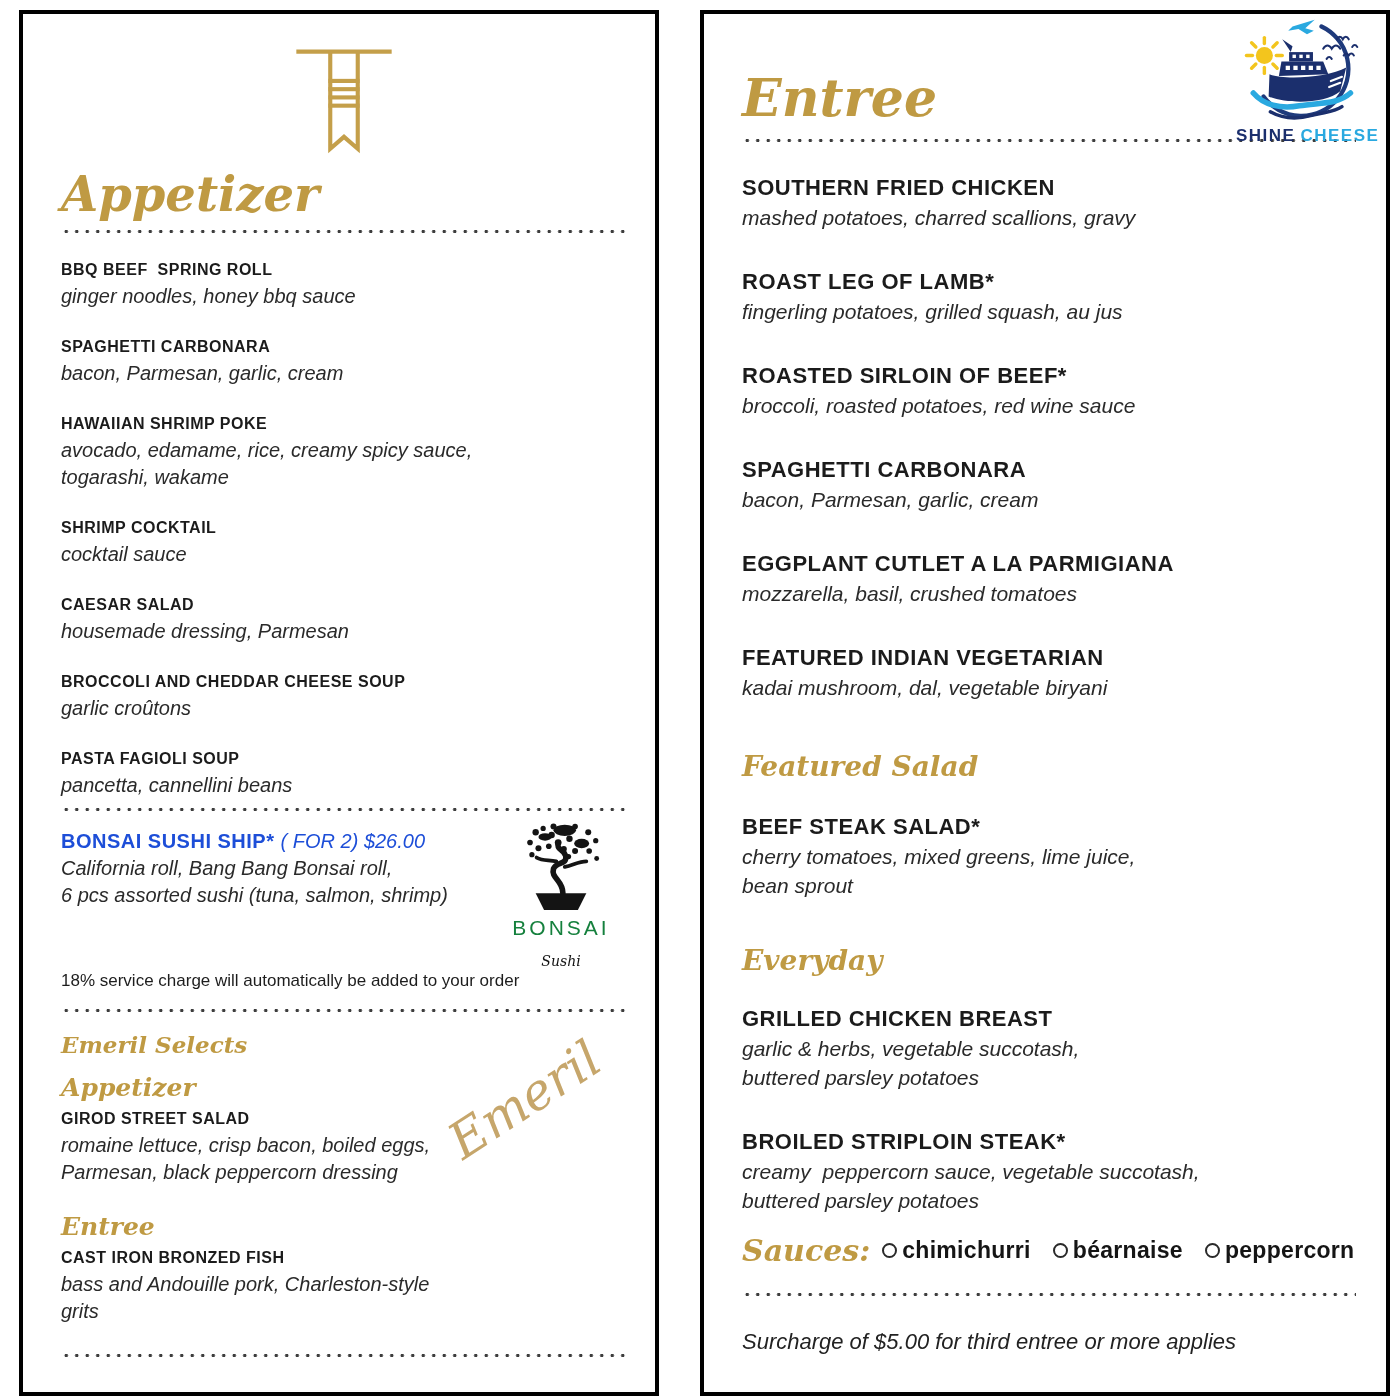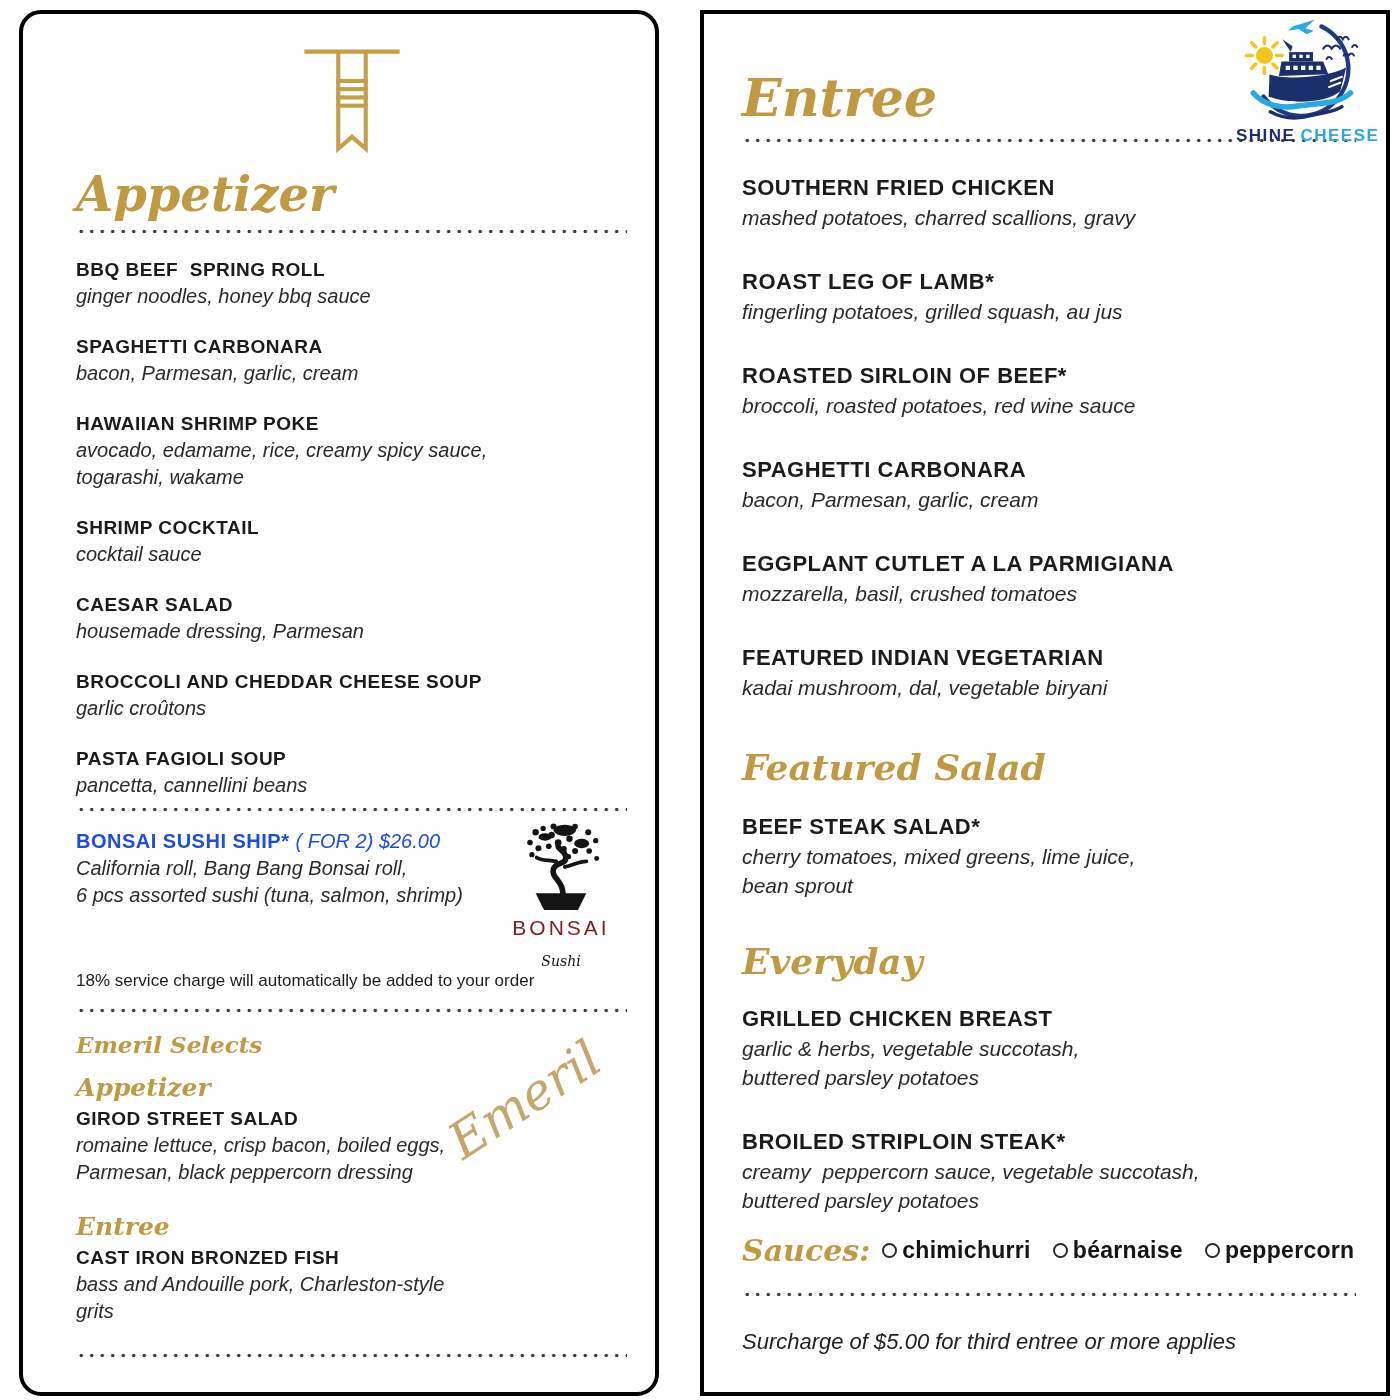--- a/index.html
+++ b/index.html
@@ -1,48 +1,48 @@
 <!DOCTYPE html>
 <html><head>
 <meta charset="utf-8">
 <style>
   * { margin:0; padding:0; box-sizing:border-box; }
   html,body { width:1400px; height:1400px; background:#ffffff; font-family:"Liberation Sans", sans-serif; }
   .page { display:flex; padding:10px 10px 0 19px; gap:41px; }
   .panel { background:#fff; border:4px solid #000; height:1386px; position:relative; }
-  .panel.left  { width:641px; padding:14px 28px 0 53px;border-radius:22px; }
+  .panel.left  { width:641px; padding:14px 28px 0 38px; }
   .panel.right { width:690px; padding:0 30px 0 38px; }
 
   .dots { height:5px; background-image:radial-gradient(circle, #3d3d3d 1.7px, transparent 2px);
           background-size:10.5px 5px; background-repeat:repeat-x; background-position:left center; }
 
   
   .gold-h { font-family:"DejaVu Serif", serif; font-style:italic; font-weight:bold; color:#bf9a43; }
   .h-appetizer { font-size:48px; line-height:1.1; margin:6px 0 8px; }
   .h-entree    { font-size:52px; line-height:56px; margin:56px 0 0; }
-  .h-mid       { font-size:36px; line-height:50px; }
+  .h-mid       { font-size:28px; line-height:50px; }
   .h-emeril    { font-size:23px; line-height:36px; margin:0 0 10px; }
   .h-sub       { font-size:25px; line-height:30px; margin:0 0 2px; }
 
   
   .mi { margin-bottom:23px; }
-  .mi .nm  { font-weight:bold; font-size:19px; line-height:27px; letter-spacing:.5px; color:#1b1b1b; white-space:pre-wrap; }
+  .mi .nm  { font-weight:bold; font-size:16px; line-height:27px; letter-spacing:.5px; color:#1b1b1b; white-space:pre-wrap; }
   .mi .ds  { font-style:italic; font-size:20px; line-height:27px; color:#2a2a2a; white-space:pre-wrap; }
   .panel.right .mi { margin-bottom:35px; }
   .panel.right .mi .nm { font-size:22px; line-height:30px; }
   .panel.right .mi .ds { font-size:21px; line-height:29px; }
   .note-inline { font-weight:normal; font-style:italic; letter-spacing:0; }
 
   
   .ribbon-wrap { width:110px; margin:18px auto 4px; }
 
   
   .special { position:relative; margin-top:16px; padding-right:150px; min-height:118px; }
   .bonsai { position:absolute; top:-8px; right:0; width:132px; text-align:center; }
-  .bonsai .b-title { font-size:21px; letter-spacing:3px; color:#7f1d1d; line-height:24px; }
+  .bonsai .b-title { font-size:21px; letter-spacing:3px; color:#15803d; line-height:24px; }
   .bonsai .b-sub   { font-family:"DejaVu Serif", serif; font-style:italic; font-size:14px; color:#111;margin-top:13px; }
   .service-note { font-size:17px; line-height:22px; color:#1d1d1d; margin:24px 0 16px; }
 
   
   .emeril-block { position:relative; padding-right:170px; }
   .emeril-sig { position:absolute; top:-2px; right:18px; font-family:"DejaVu Serif", serif; font-style:italic;
                 font-size:50px; color:#c6a66b; transform:rotate(-33deg); transform-origin:center; }
 
   
   .cruise-logo { position:absolute; top:4px; right:8px; width:142px; text-align:center; }

